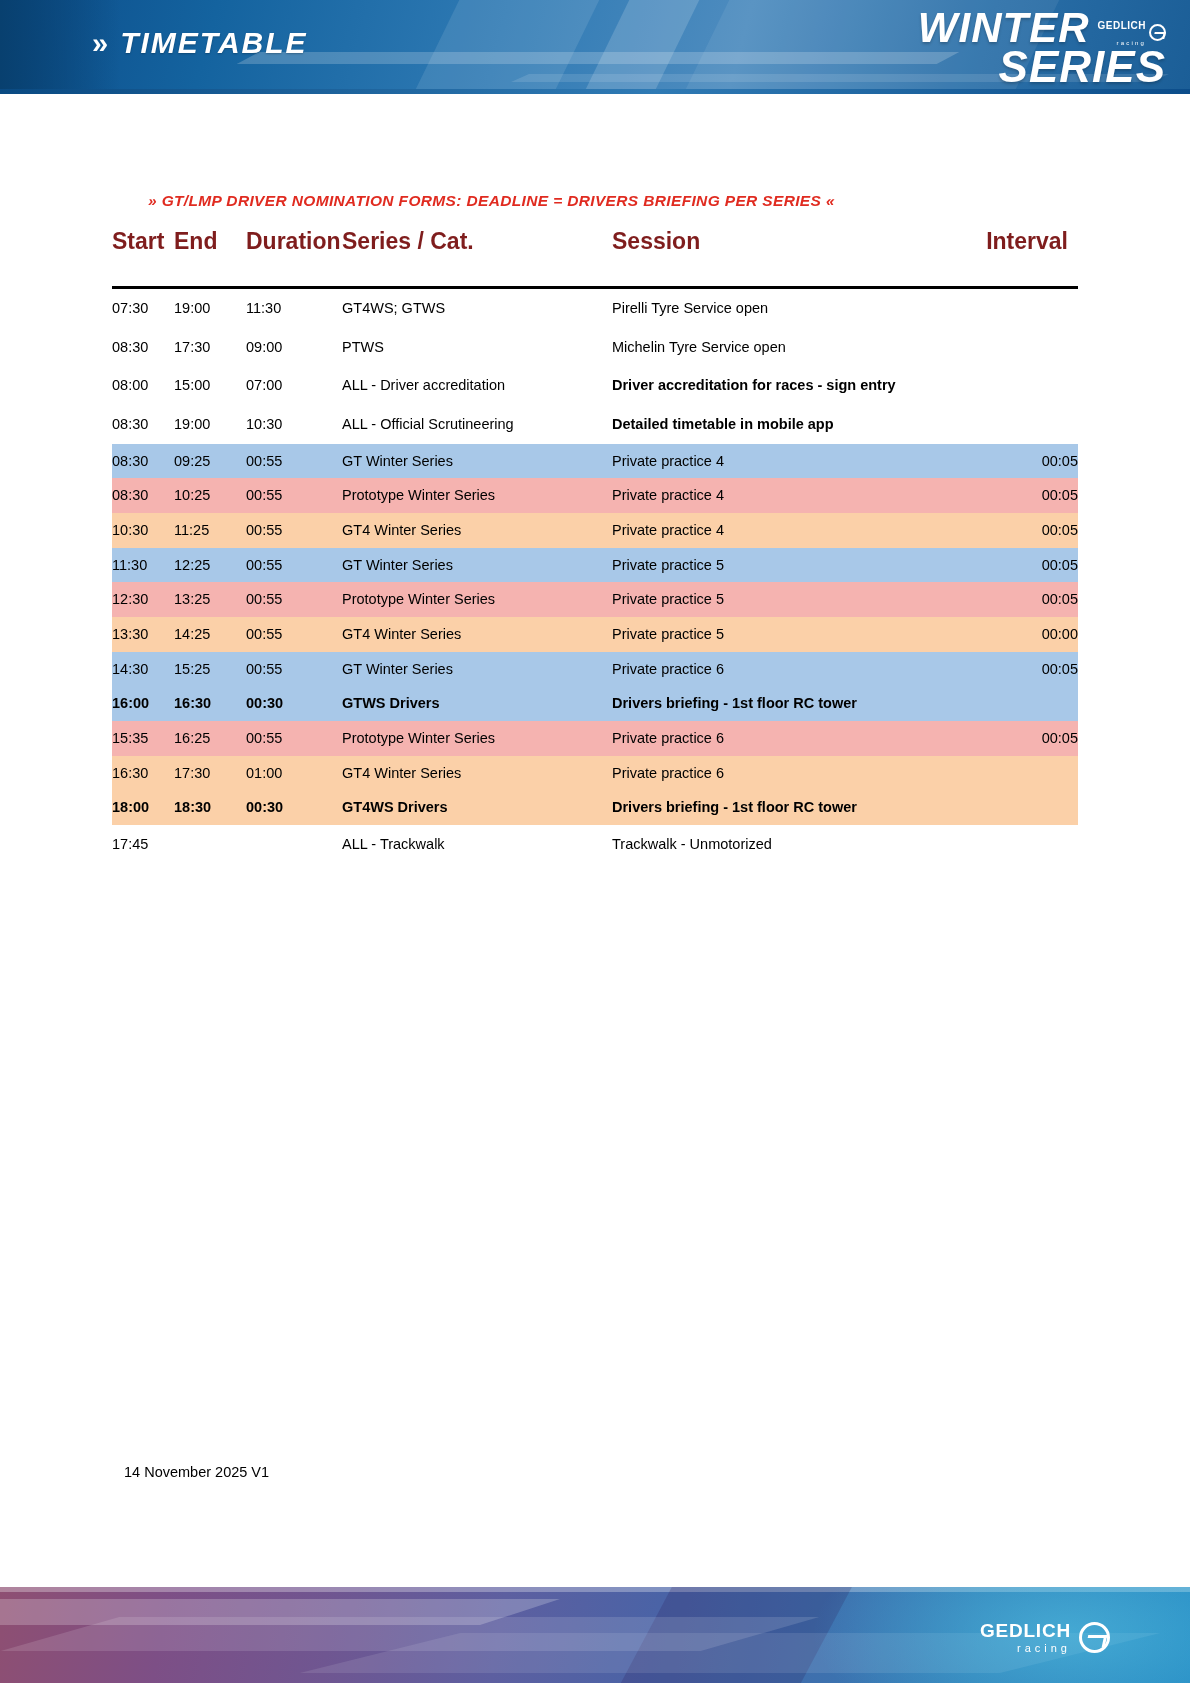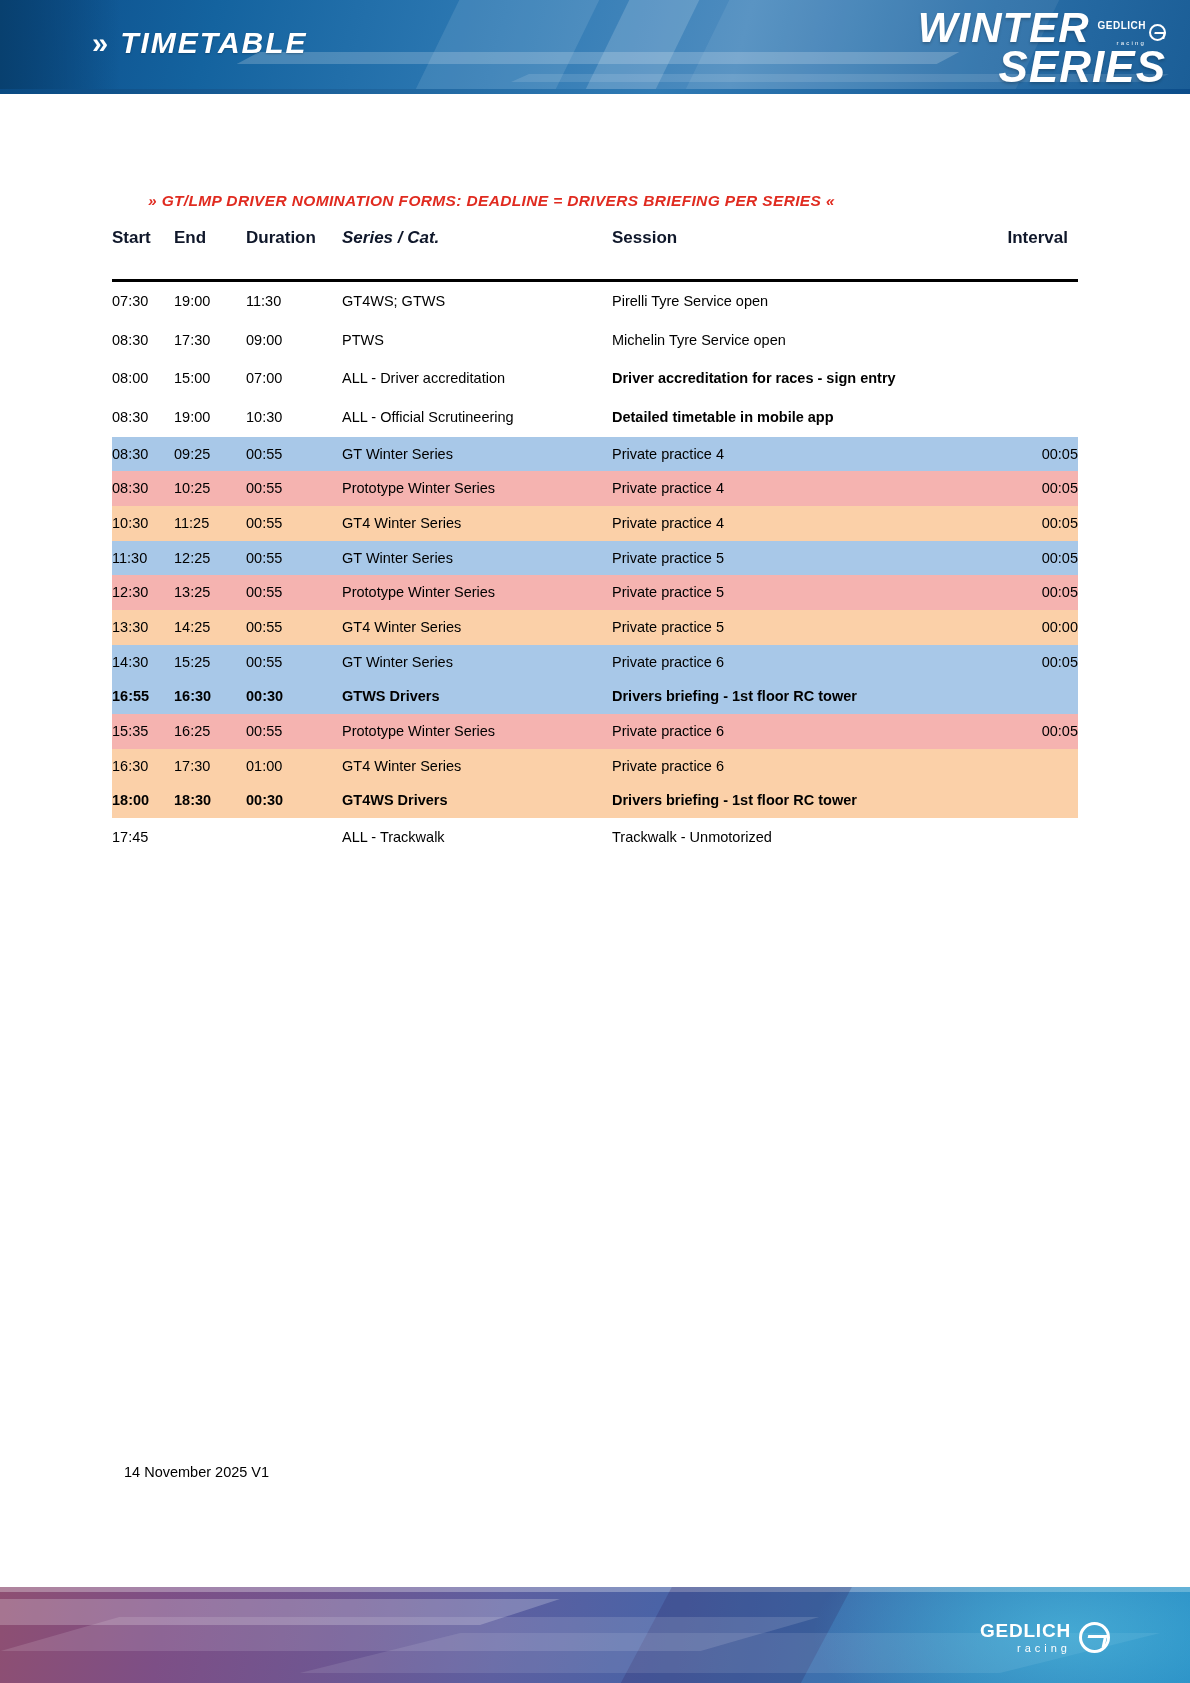--- a/index.html
+++ b/index.html
@@ -73,21 +73,21 @@
   }
 
   .day-label {
     margin-top:80px; padding-left:112px;
     font-size:14.5px; font-weight:700; color:#000;
     font-family:"Liberation Sans", sans-serif;
   }
 
   table.tt { margin-top:18px; margin-left:112px; width:966px; border-collapse:collapse; }
   table.tt th {
-    font-size:17px; font-weight:700; color:#0f172a; text-align:left;
+    font-size:23px; font-weight:700; color:#7f1d1d; text-align:left;
     padding:0 0 9px 0; font-family:"Liberation Sans", sans-serif;
     vertical-align:bottom;
   }
   table.tt th.right { text-align:right; padding-right:10px; }
   tr.head-rule td { border-bottom:3.5px solid #000; height:0; padding:0; font-size:0; line-height:0; }
 
   table.tt td {
     font-size:14.5px; color:#000; padding:11px 0;
     font-family:"Liberation Sans", sans-serif; white-space:nowrap;
     vertical-align:middle; line-height:1.15;
@@ -95,21 +95,21 @@
   td.c-start    { width:62px;  padding-left:4px; }
   td.c-end      { width:72px; }
   td.c-dur      { width:96px; }
   td.c-series   { width:270px; }
   td.c-session  { width:330px; }
   td.c-interval { text-align:right; padding-right:10px; }
 
   th.c-start{ width:62px; padding-left:4px; }
   th.c-end{ width:72px; }
   th.c-dur{ width:96px; }
-  th.c-series{ width:270px;font-style:italic; }
+  th.c-series{ width:270px; }
   th.c-session{ width:330px; }
 
   tr.bold td { font-weight:700; }
   tr.sess-bold td.c-session { font-weight:700; }
   tr.tight td { padding:9px 0; }
 
   
   .doc-version {
     position:absolute; left:124px; top:1464px;
     font-size:14.5px; color:#000; font-family:"Liberation Sans", sans-serif;
@@ -274,21 +274,21 @@
           </tr>
           <tr class="tight" style="background: rgb(168, 200, 232);">
             <td class="c-start">14:30</td>
             <td class="c-end">15:25</td>
             <td class="c-dur">00:55</td>
             <td class="c-series">GT Winter Series</td>
             <td class="c-session">Private practice 6</td>
             <td class="c-interval">00:05</td>
           </tr>
           <tr class="bold tight" style="background: rgb(168, 200, 232);">
-            <td class="c-start">16:55</td>
+            <td class="c-start">16:00</td>
             <td class="c-end">16:30</td>
             <td class="c-dur">00:30</td>
             <td class="c-series">GTWS Drivers</td>
             <td class="c-session">Drivers briefing - 1st floor RC tower</td>
             <td class="c-interval"></td>
           </tr>
           <tr class="tight" style="background: rgb(245, 179, 176);">
             <td class="c-start">15:35</td>
             <td class="c-end">16:25</td>
             <td class="c-dur">00:55</td>

